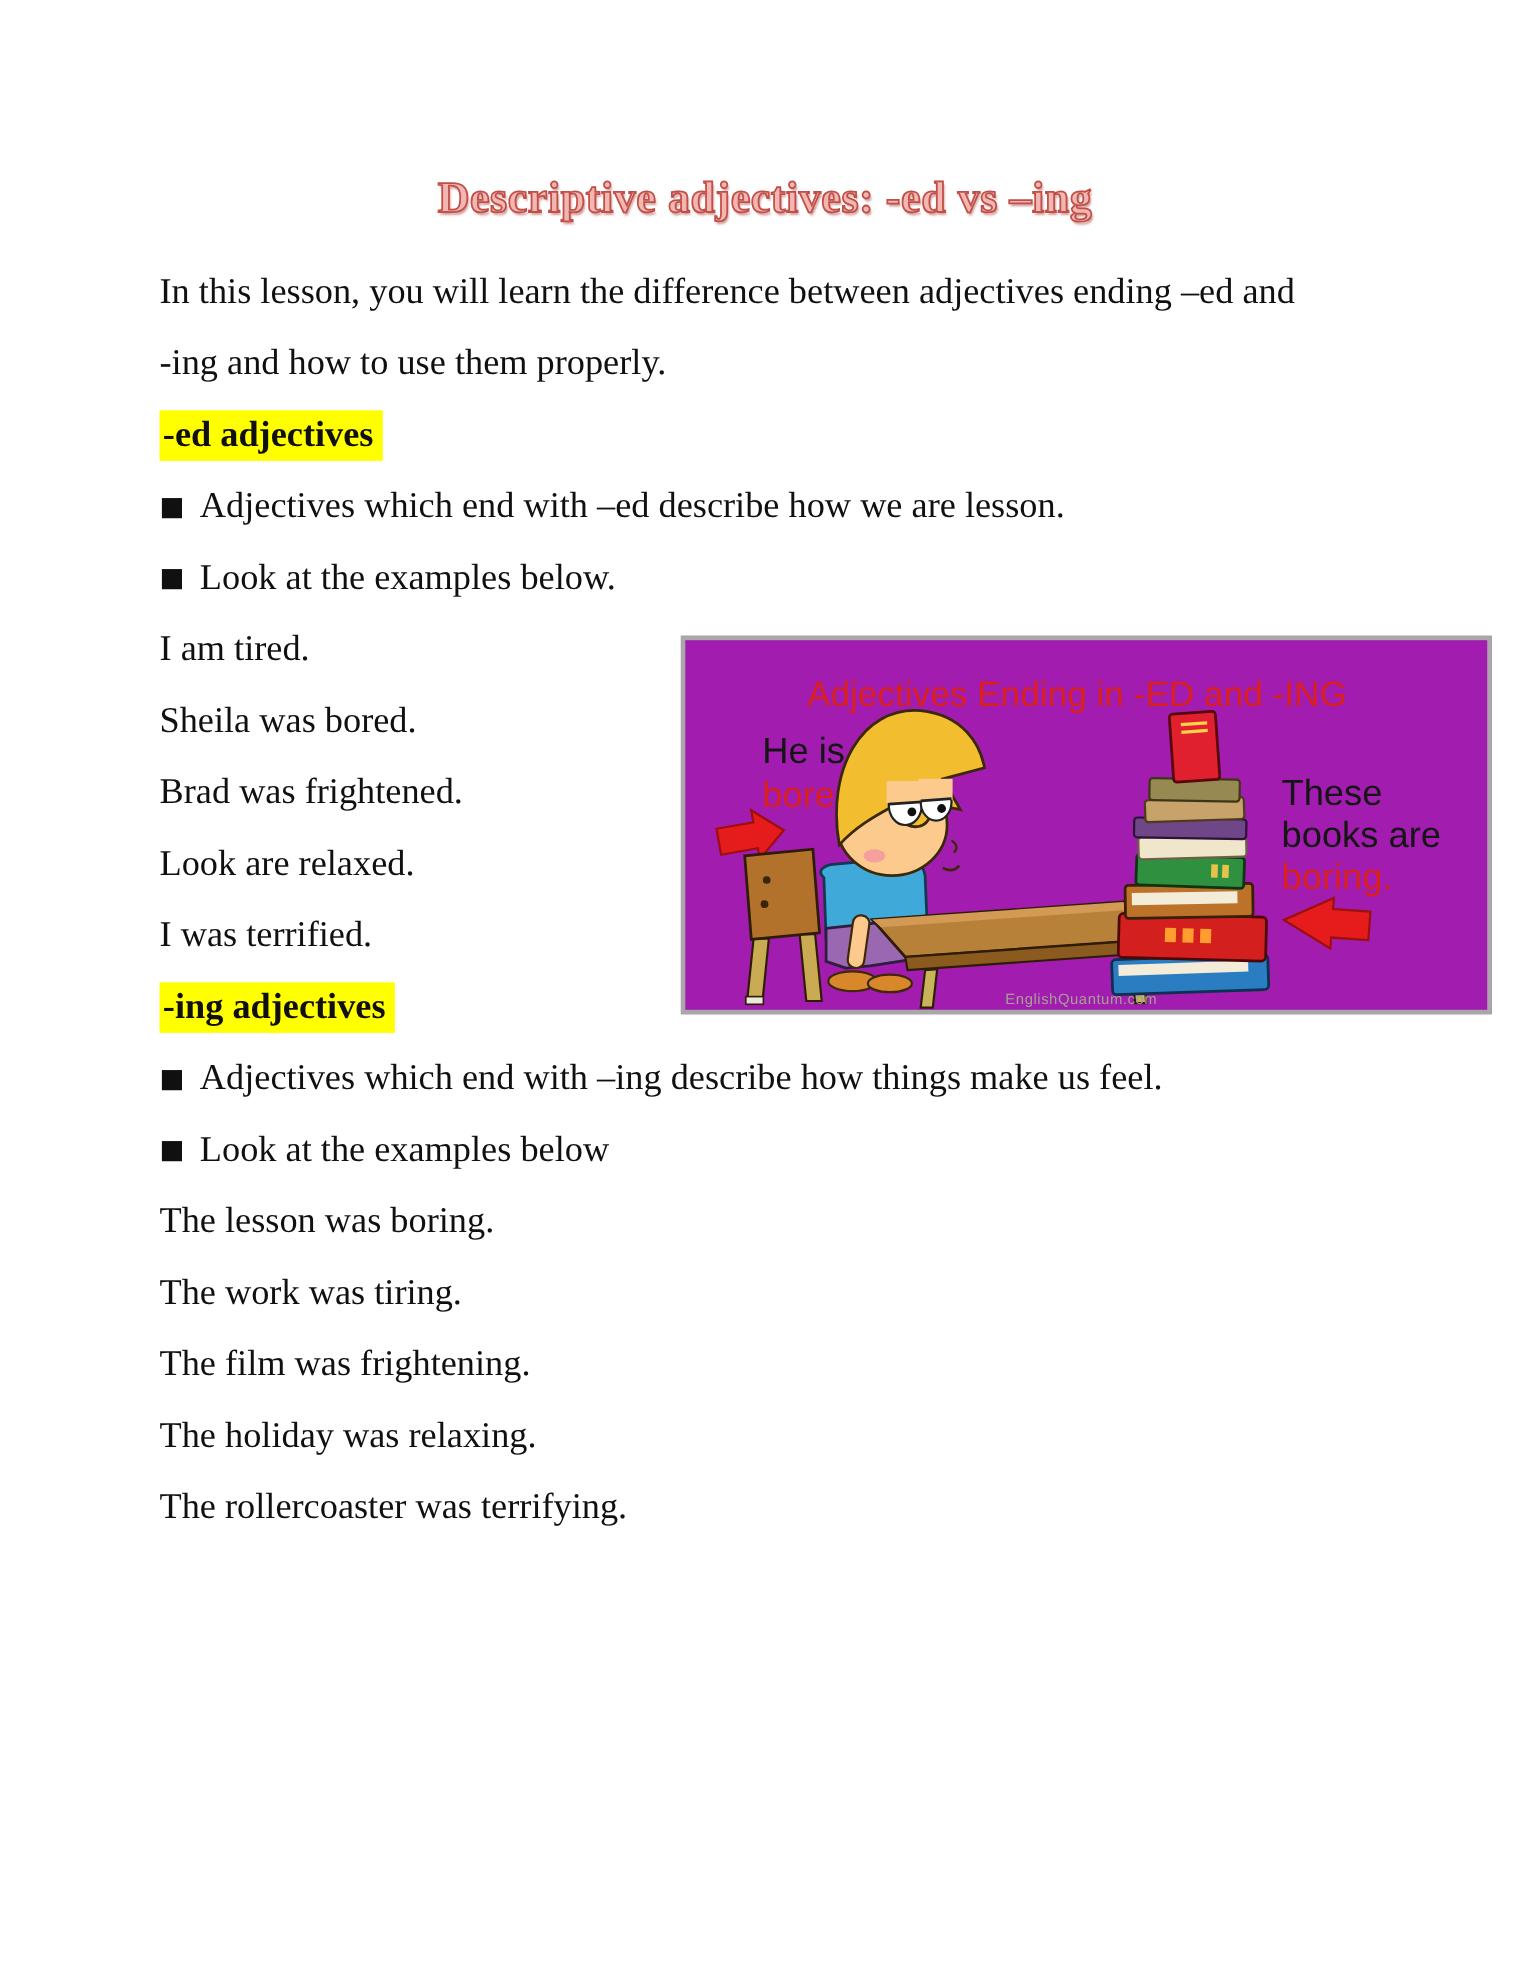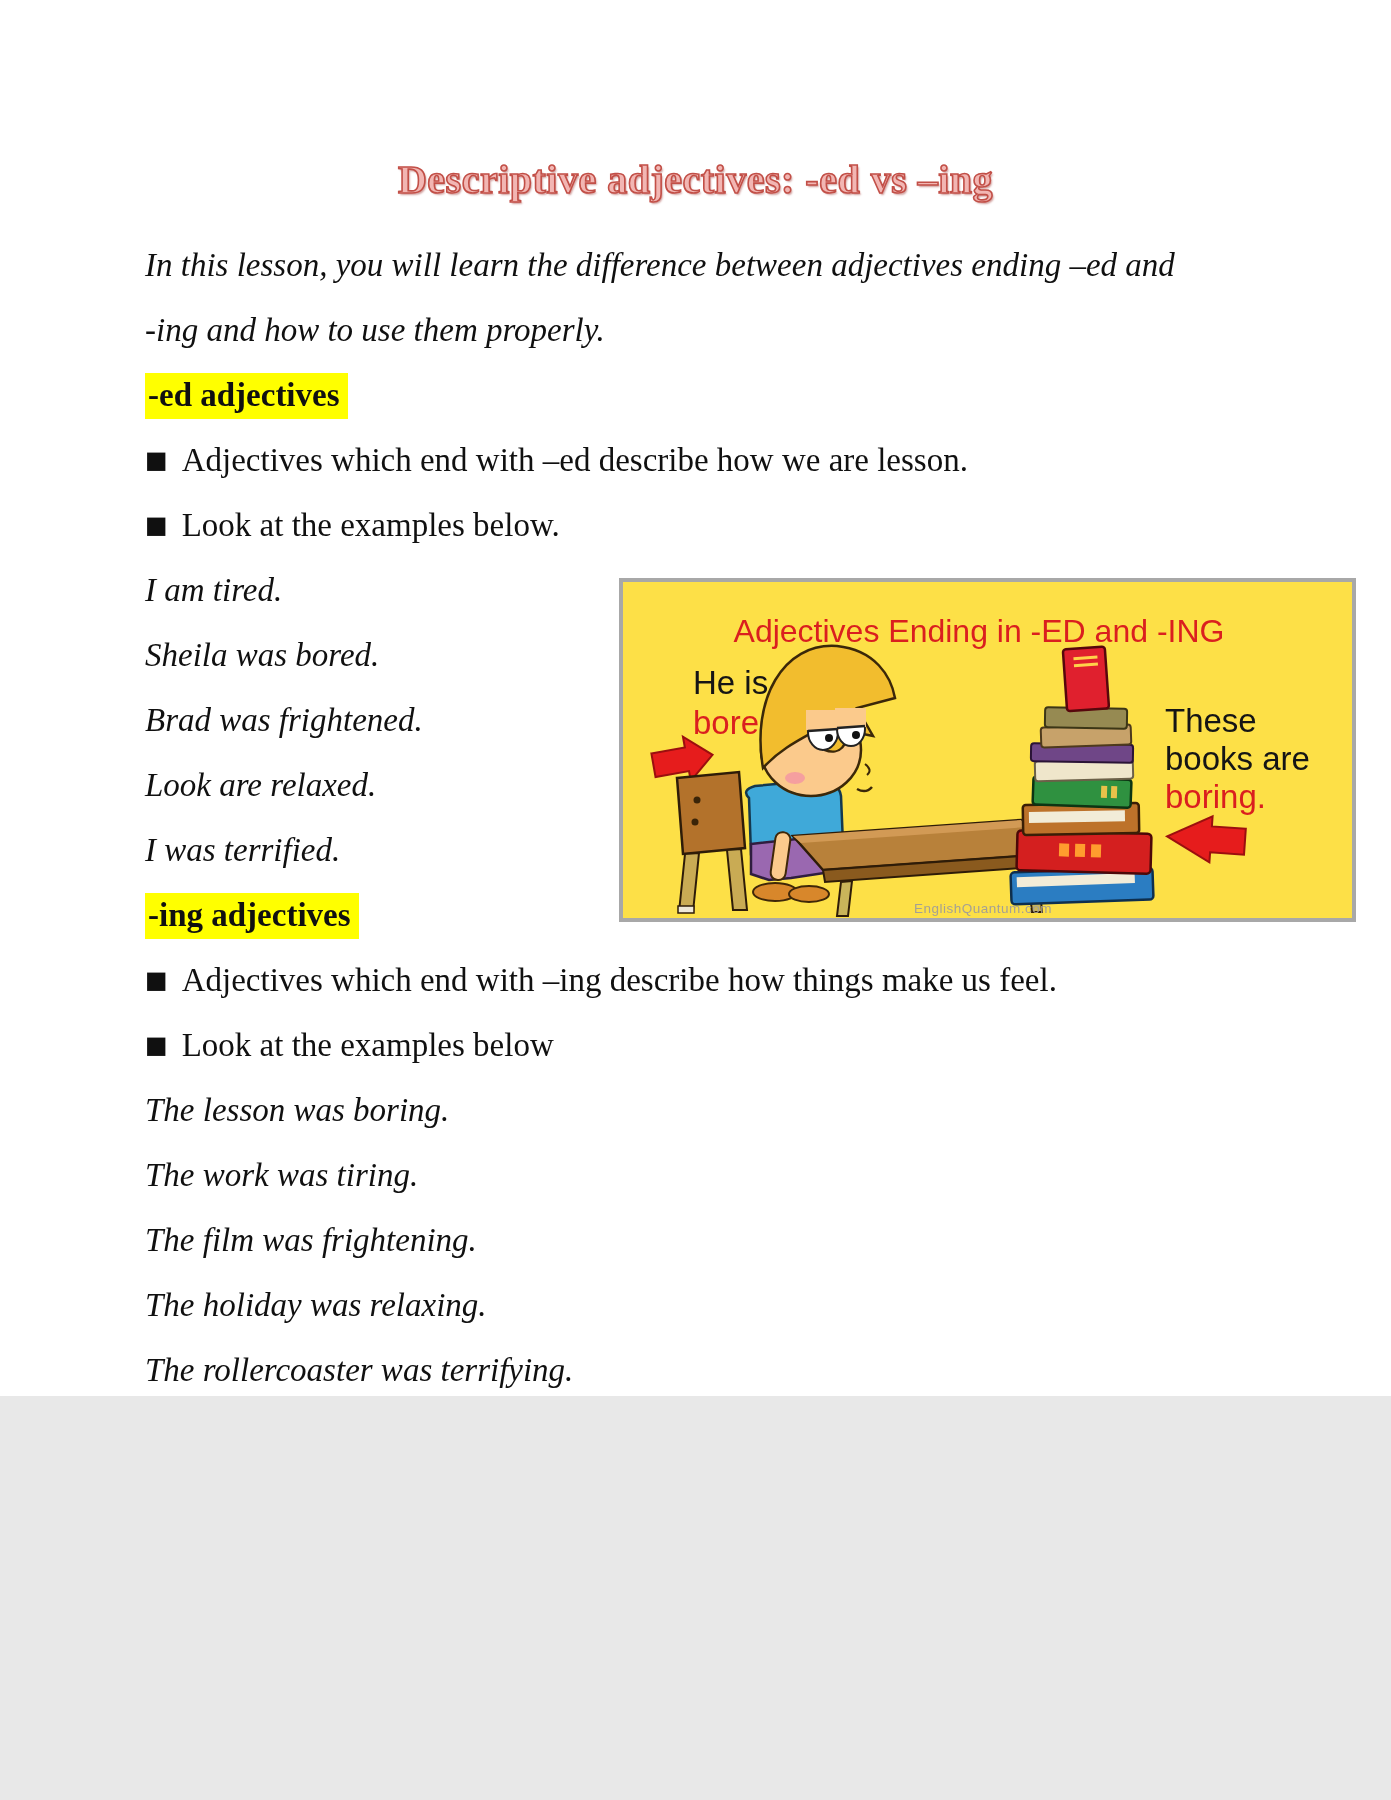--- a/index.html
+++ b/index.html
@@ -1,18 +1,18 @@
 <!DOCTYPE html>
 <html><head>
 <meta charset="utf-8">
 <style>
   html,body{margin:0;padding:0;background:#e8e8e8;}
   .page{
     position:relative;
-    width:1391px;height:1396px;
+    width:1391px;height:1800px;
     background:#ffffff;
     font-family:"Liberation Serif",serif;
     color:#101010;
     overflow:hidden;
     margin:0 auto;
   }
   .page-title{
     position:absolute;top:156px;left:0;width:100%;
     text-align:center;
     font-size:40px;font-weight:bold;
@@ -24,39 +24,39 @@
   }
   .body-lines{
     position:absolute;left:145px;top:233px;width:1200px;
   }
   .line{
     margin:0;height:65px;
     display:flex;align-items:center;
     font-size:33px;line-height:65px;
     white-space:nowrap;
   }
-  .italic{font-style:italic;}
+  .italic{}
   .hl{
     background:#ffff00;
     padding:2px 8px 4px 3px;
     line-height:40px;
     font-weight:bold;
   }
   .sq{
     font-family:"DejaVu Sans",sans-serif;
     font-size:24px;
     margin-right:14px;
     line-height:65px;
   }
   .figure{
     position:absolute;left:619px;top:578px;
     width:737px;height:344px;
     box-sizing:border-box;
     border:4px solid #a8a8a8;
-    background:#fde047;
+    background:#a21caf;
   }
   .figure svg{display:block;width:100%;height:100%;}
   .fig-sans{font-family:"Liberation Sans",sans-serif;}
 </style>
 </head>
 <body>
 
 <div class="page">
 
   <div class="page-title">Descriptive adjectives: -ed vs –ing</div>

